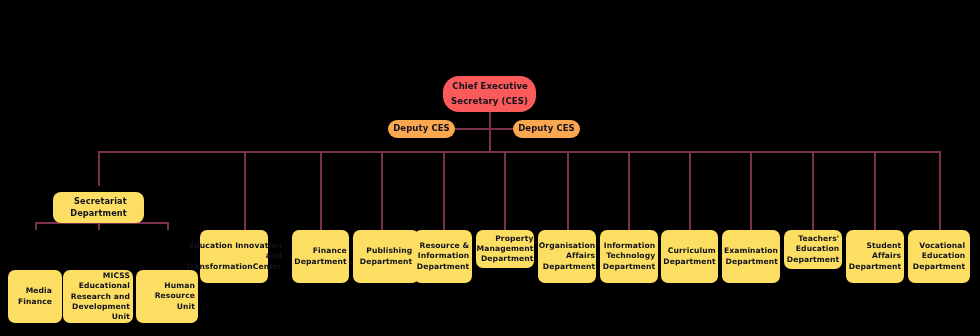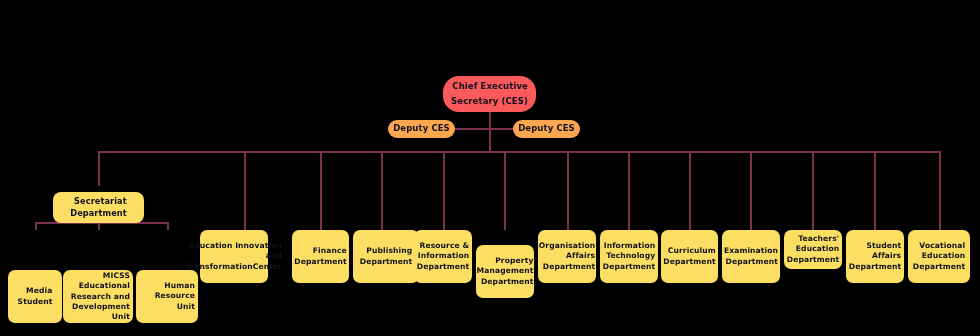--- a/index.html
+++ b/index.html
@@ -115,21 +115,21 @@
     <span class="node-label">Deputy CES</span>
   </div>
 
   <div class="node sec" style="left:53px; top:172px; width:91px; height:31px;margin-top:20px;">
     <span class="node-label">Secretariat
 Department</span>
   </div>
 
   <div class="node unit" style="left:8px; top:230px; width:54px; height:53px;">
     <span class="node-label">Media
-Student</span>
+Finance</span>
   </div>
   <div class="node unit" style="left:63px; top:230px; width:70px; height:53px;">
     <span class="node-label">MICSS Educational
 Research and
 Development Unit</span>
   </div>
   <div class="node unit" style="left:136px; top:230px; width:62px; height:53px;">
     <span class="node-label">Human
 Resource Unit</span>
   </div>
@@ -145,21 +145,21 @@
   </div>
   <div class="node dept" style="left:353px; top:230px; width:66px; height:53px;">
     <span class="node-label">Publishing
 Department</span>
   </div>
   <div class="node dept" style="left:414px; top:230px; width:58px; height:53px;">
     <span class="node-label">Resource &amp;
 Information
 Department</span>
   </div>
-  <div class="node dept" style="left:476px; top:230px; width:58px; height:53px;margin-top:15px;">
+  <div class="node dept" style="left:476px; top:230px; width:58px; height:38px;">
     <span class="node-label">Property
 Management
 Department</span>
   </div>
   <div class="node dept" style="left:538px; top:230px; width:58px; height:53px;">
     <span class="node-label">Organisation
 Affairs
 Department</span>
   </div>
   <div class="node dept" style="left:600px; top:230px; width:58px; height:53px;">

